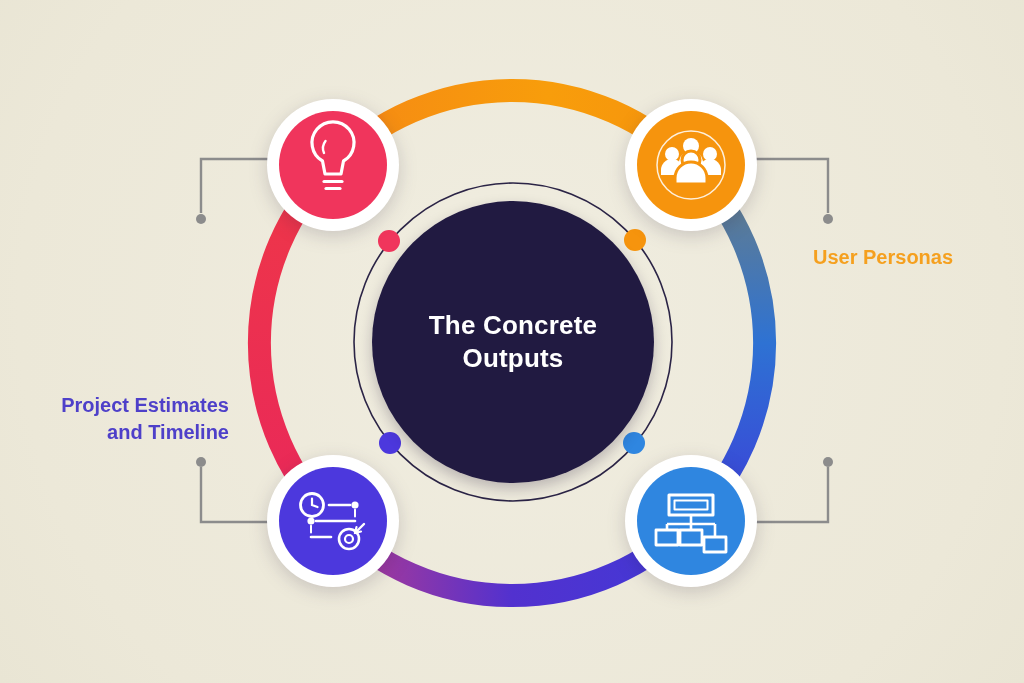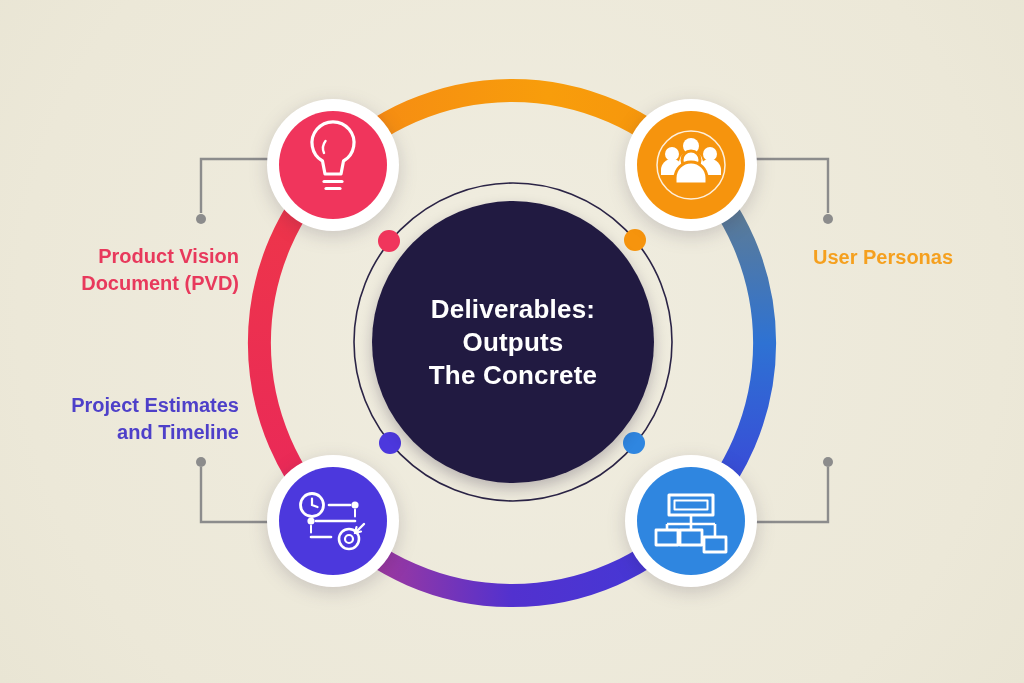--- a/index.html
+++ b/index.html
@@ -15,21 +15,21 @@
     position:absolute; left:372px; top:201px; width:282px; height:282px;
     border-radius:50%; background:#211A41;
     display:flex; align-items:center; justify-content:center;
     box-shadow: 0 6px 14px rgba(30,20,50,0.25);
   }
   .center-text { color:#FFFFFF; font-weight:700; font-size:26px; line-height:33px; text-align:center; letter-spacing:0.2px; }
   .center-text span { display:block; }
   .label { position:absolute; font-weight:700; font-size:20px; line-height:27px; white-space:pre-line; }
   .label-pvd { left:39px;  top:243px; width:200px; text-align:right; color:#E8395C; }
   .label-up  { left:813px; top:244px; width:205px; text-align:left;  color:#F5A01F; }
-  .label-pet { left:39px;  top:392px; width:200px; text-align:right; color:#4E40C9; }
+  .label-pet { left:29px;  top:392px; width:200px; text-align:right; color:#4E40C9; }
   .label-tad { left:813px; top:363px; width:210px; text-align:left;  color:#2F80D8; }
 </style>
 </head>
 <body>
 
 <div class="canvas">
 
   <svg class="layer" width="1024" height="683" viewBox="0 0 1024 683">
     <defs>
       <linearGradient id="gTop" gradientUnits="userSpaceOnUse" x1="333" y1="165" x2="691" y2="165">
@@ -149,25 +149,22 @@
         <line x1="92" y1="71" x2="92" y2="84" stroke-width="2.6"></line>
         <rect x="33" y="77" width="22" height="15" stroke-width="2.8"></rect>
         <rect x="57" y="77" width="22" height="15" stroke-width="2.8"></rect>
         <rect x="81" y="84" width="22" height="15" stroke-width="2.8"></rect>
       </g>
     </svg>
   </div>
 
   <div class="center-circle">
     <div class="center-text">
-      <span>Deliverables:</span>
+      <span>The Concrete</span>
       <span>Outputs</span>
-      <span>The Concrete</span>
     </div>
   </div>
 
-  <div class="label label-pvd">Product Vision
-Document (PVD)</div>
   <div class="label label-up">User Personas</div>
   <div class="label label-pet">Project Estimates
 and Timeline</div>
 
 </div>
 
 </body></html>

